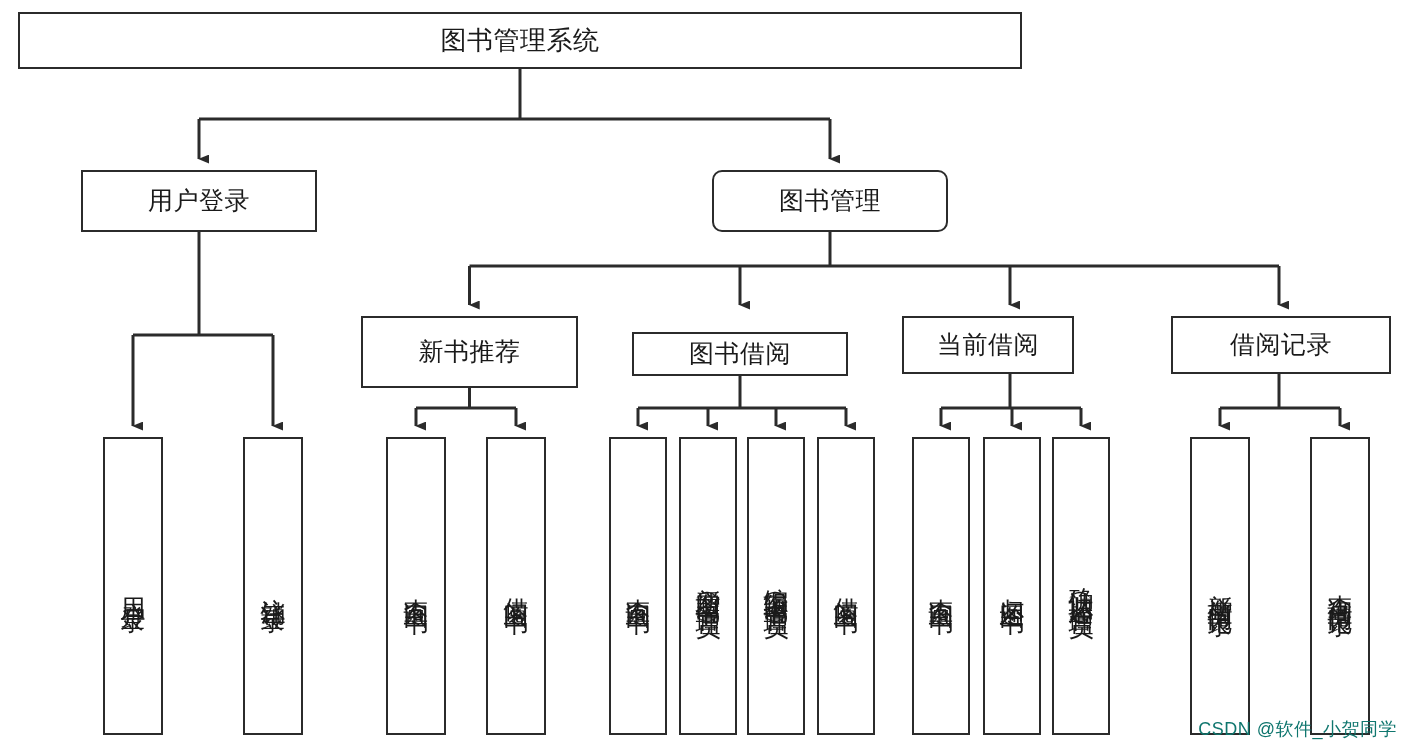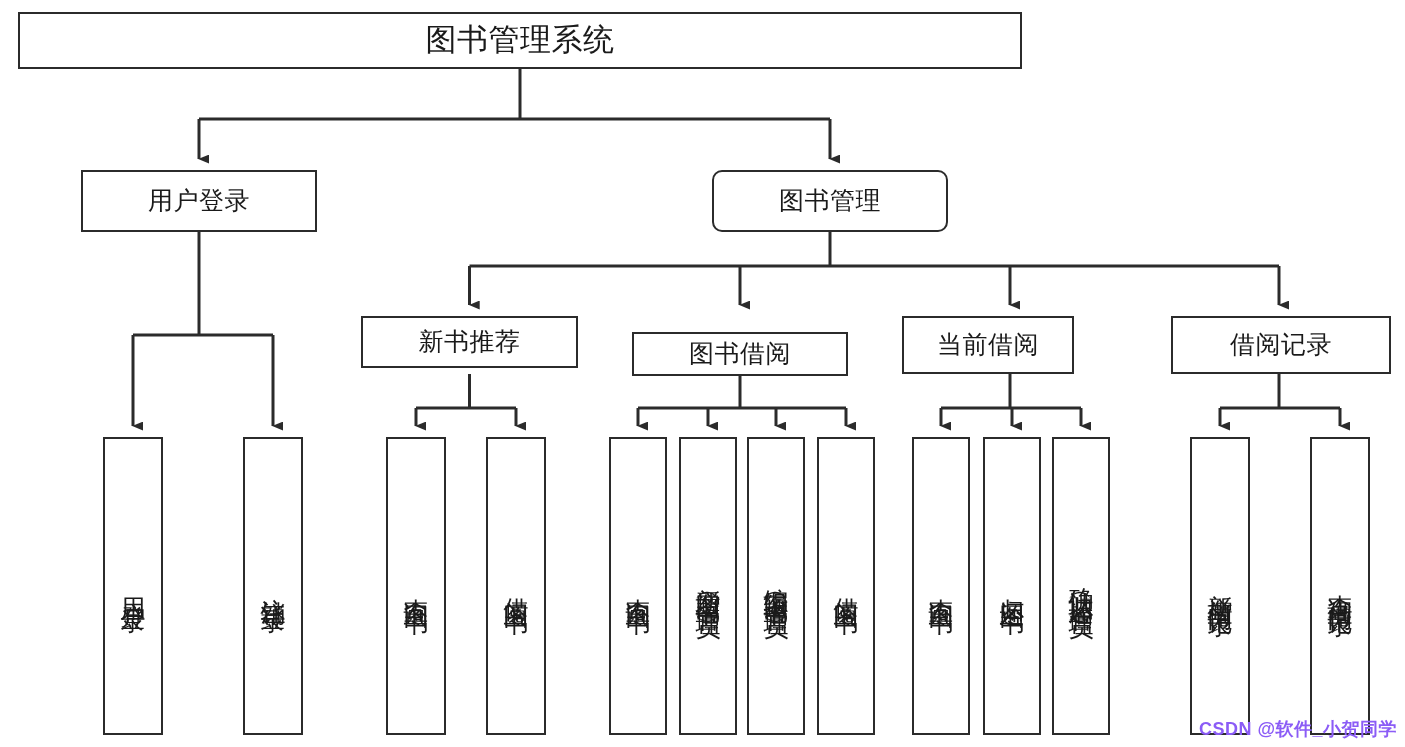--- a/index.html
+++ b/index.html
@@ -38,40 +38,39 @@
     color: #1a1a1a;
     text-align: center;
     line-height: 1.18;
     letter-spacing: 0.5px;
   }
   .node.horizontal .node-label {
     font-size: 25px;
     writing-mode: horizontal-tb;
   }
   .node.root .node-label {
-    font-size: 31px;
+    font-size: 26px;
   }
   .node.vertical .node-label {
     font-size: 25px;
     writing-mode: vertical-rl;
     text-orientation: upright;
     letter-spacing: 4px;
     line-height: 1;
     white-space: nowrap;
   }
   #watermark {
     position: absolute;
     right: 8px;
     bottom: 6px;
     font-size: 18px;
-    color: #8b5cf6;
+    color: #0f766e;
     letter-spacing: 0.5px;
     user-select: none;
     pointer-events: none;
-    font-weight: bold;
   }
 </style>
 </head>
 <body>
 
 <div id="diagram-root">
 
   <svg id="edges-layer" viewBox="0 0 1405 747" width="1405" height="747" xmlns="http://www.w3.org/2000/svg">
     <defs>
       <marker id="arrowhead" markerWidth="9" markerHeight="11" refX="4.5" refY="10.2" orient="auto" markerUnits="userSpaceOnUse">
@@ -118,21 +117,21 @@
   <div id="nodes-layer">
       <div class="node horizontal root" style="left: 18px; top: 12px; width: 1004px; height: 57px;">
         <span class="node-label">图书管理系统</span>
       </div>
       <div class="node horizontal" style="left: 81px; top: 170px; width: 236px; height: 62px;">
         <span class="node-label">用户登录</span>
       </div>
       <div class="node horizontal" style="left: 712px; top: 170px; width: 236px; height: 62px; border-radius: 10px;">
         <span class="node-label">图书管理</span>
       </div>
-      <div class="node horizontal" style="left: 361px; top: 316px; width: 217px; height: 52px;">
+      <div class="node horizontal" style="left: 361px; top: 316px; width: 217px; height: 72px;">
         <span class="node-label">新书推荐</span>
       </div>
       <div class="node horizontal" style="left: 632px; top: 332px; width: 216px; height: 44px;">
         <span class="node-label">图书借阅</span>
       </div>
       <div class="node horizontal" style="left: 902px; top: 316px; width: 172px; height: 58px; font-family: Liberation Serif, serif;">
         <span class="node-label">当前借阅</span>
       </div>
       <div class="node horizontal" style="left: 1171px; top: 316px; width: 220px; height: 58px;">
         <span class="node-label">借阅记录</span>

